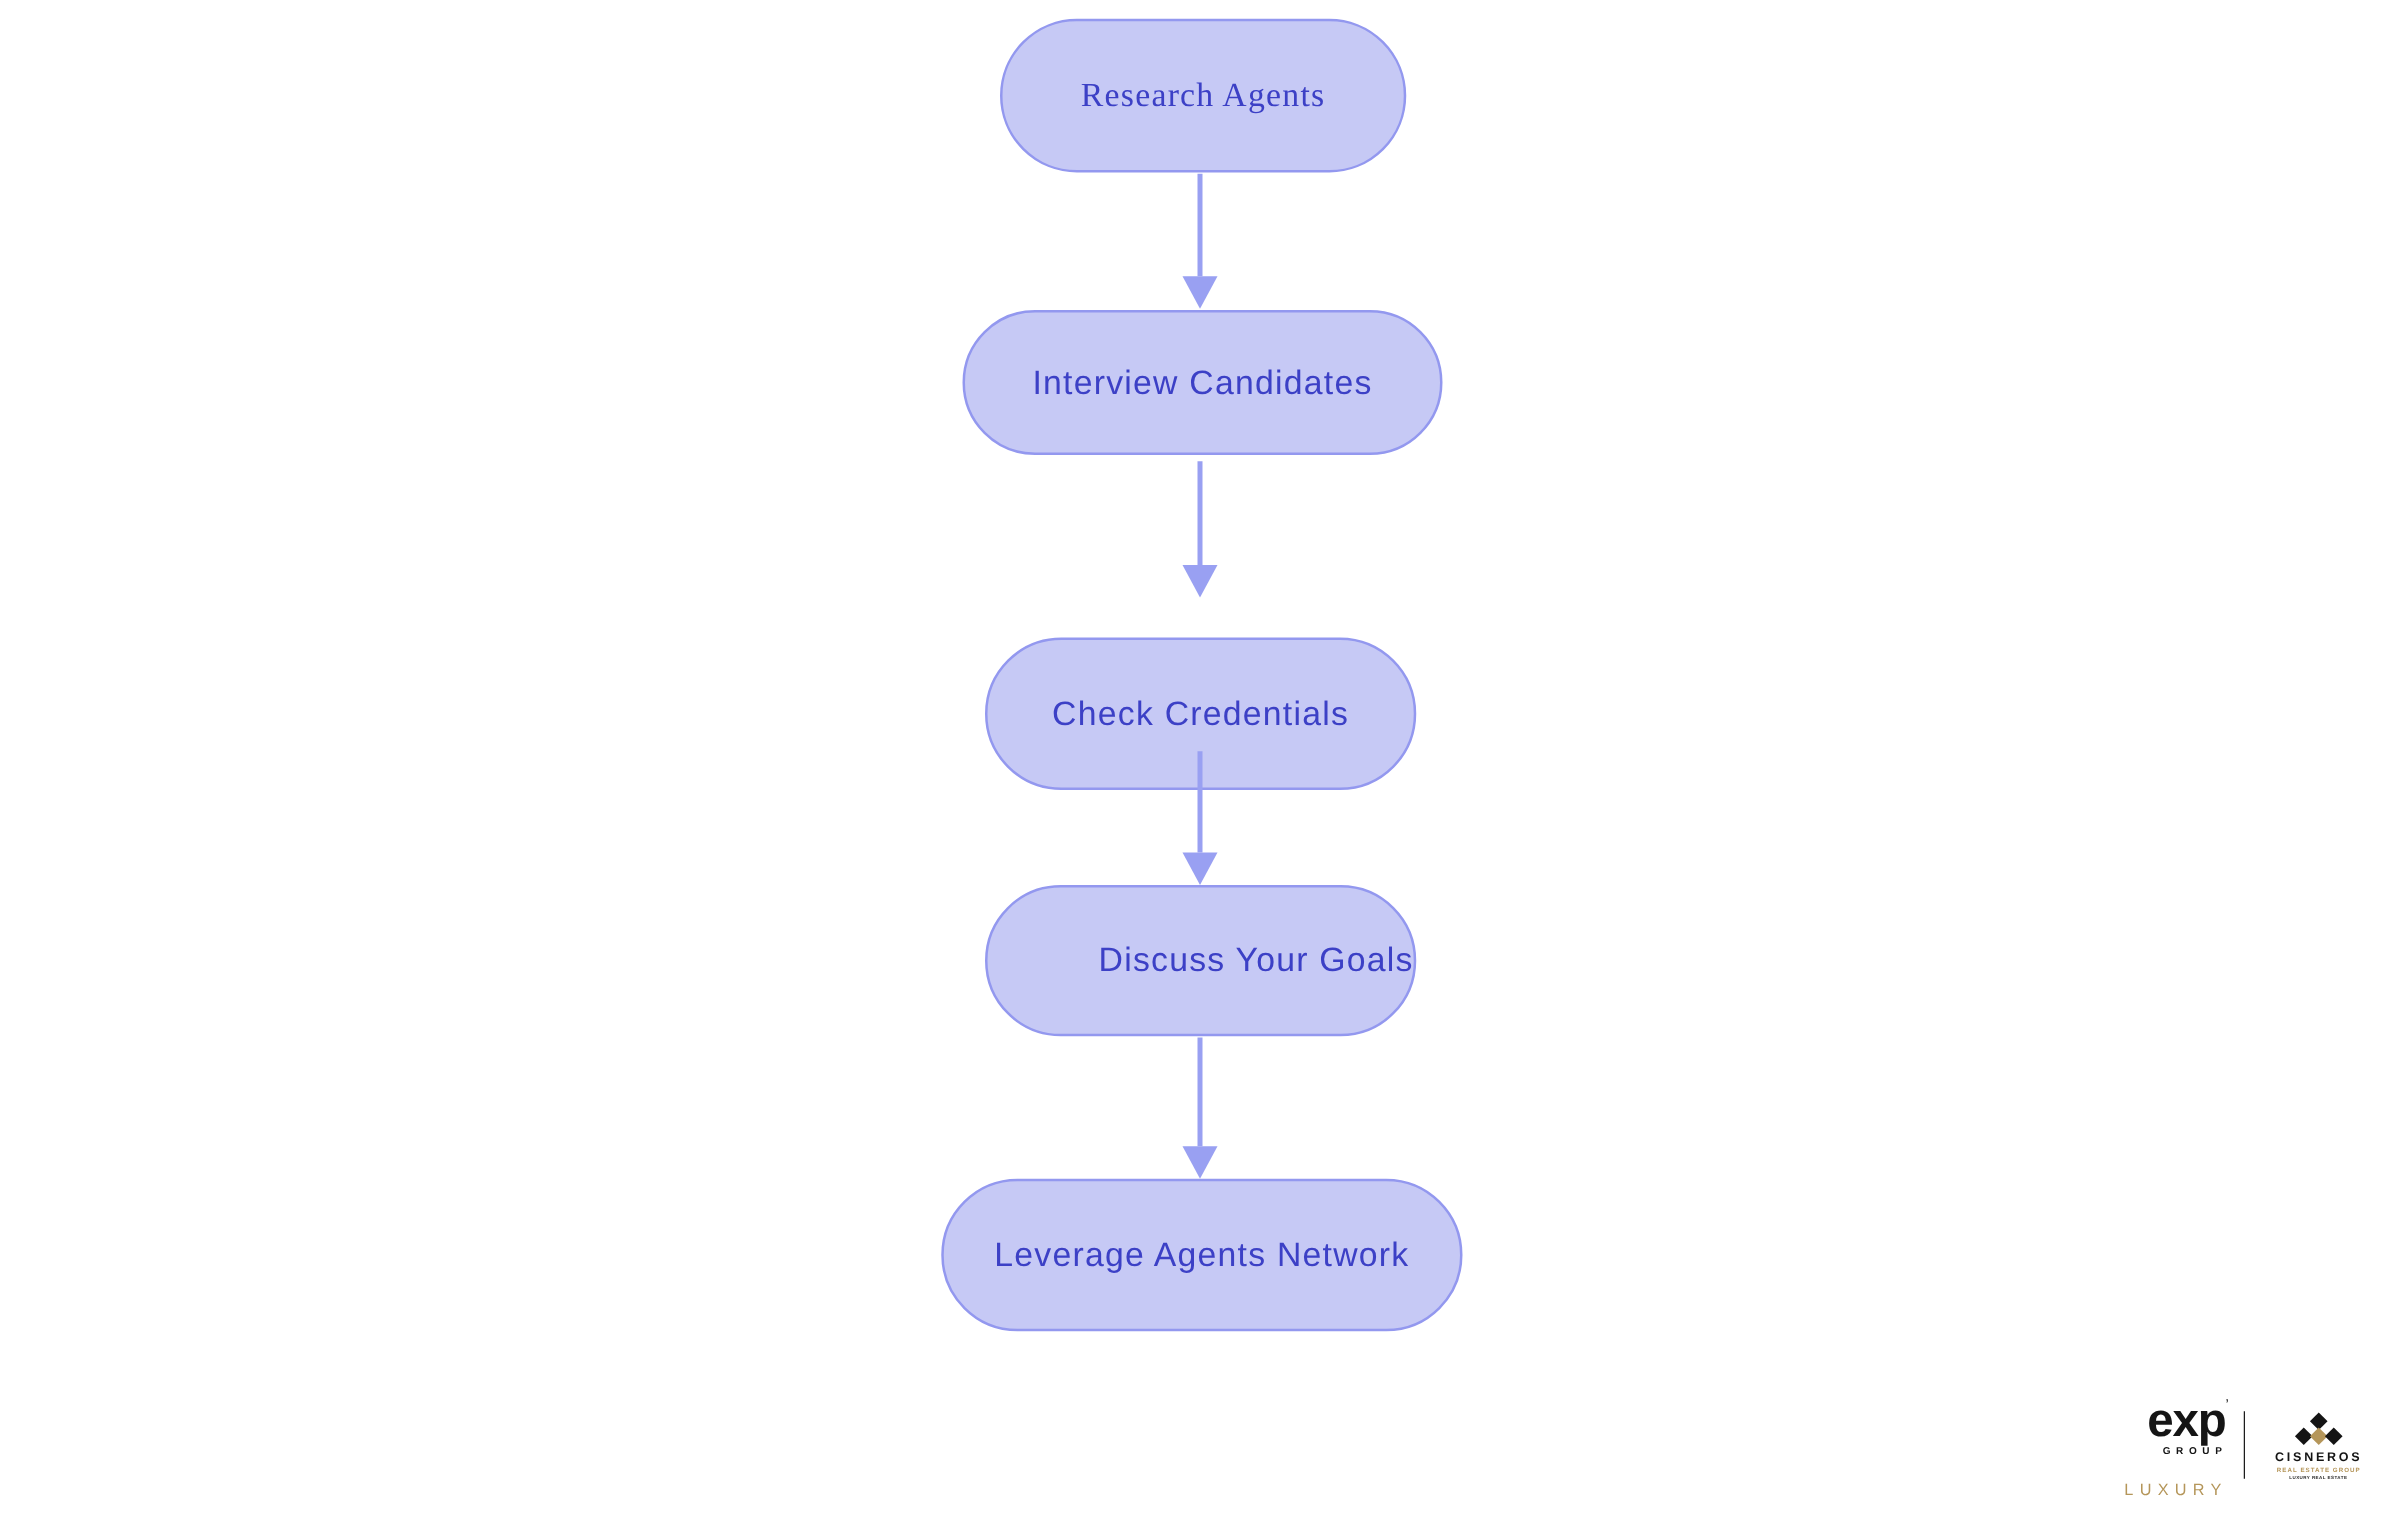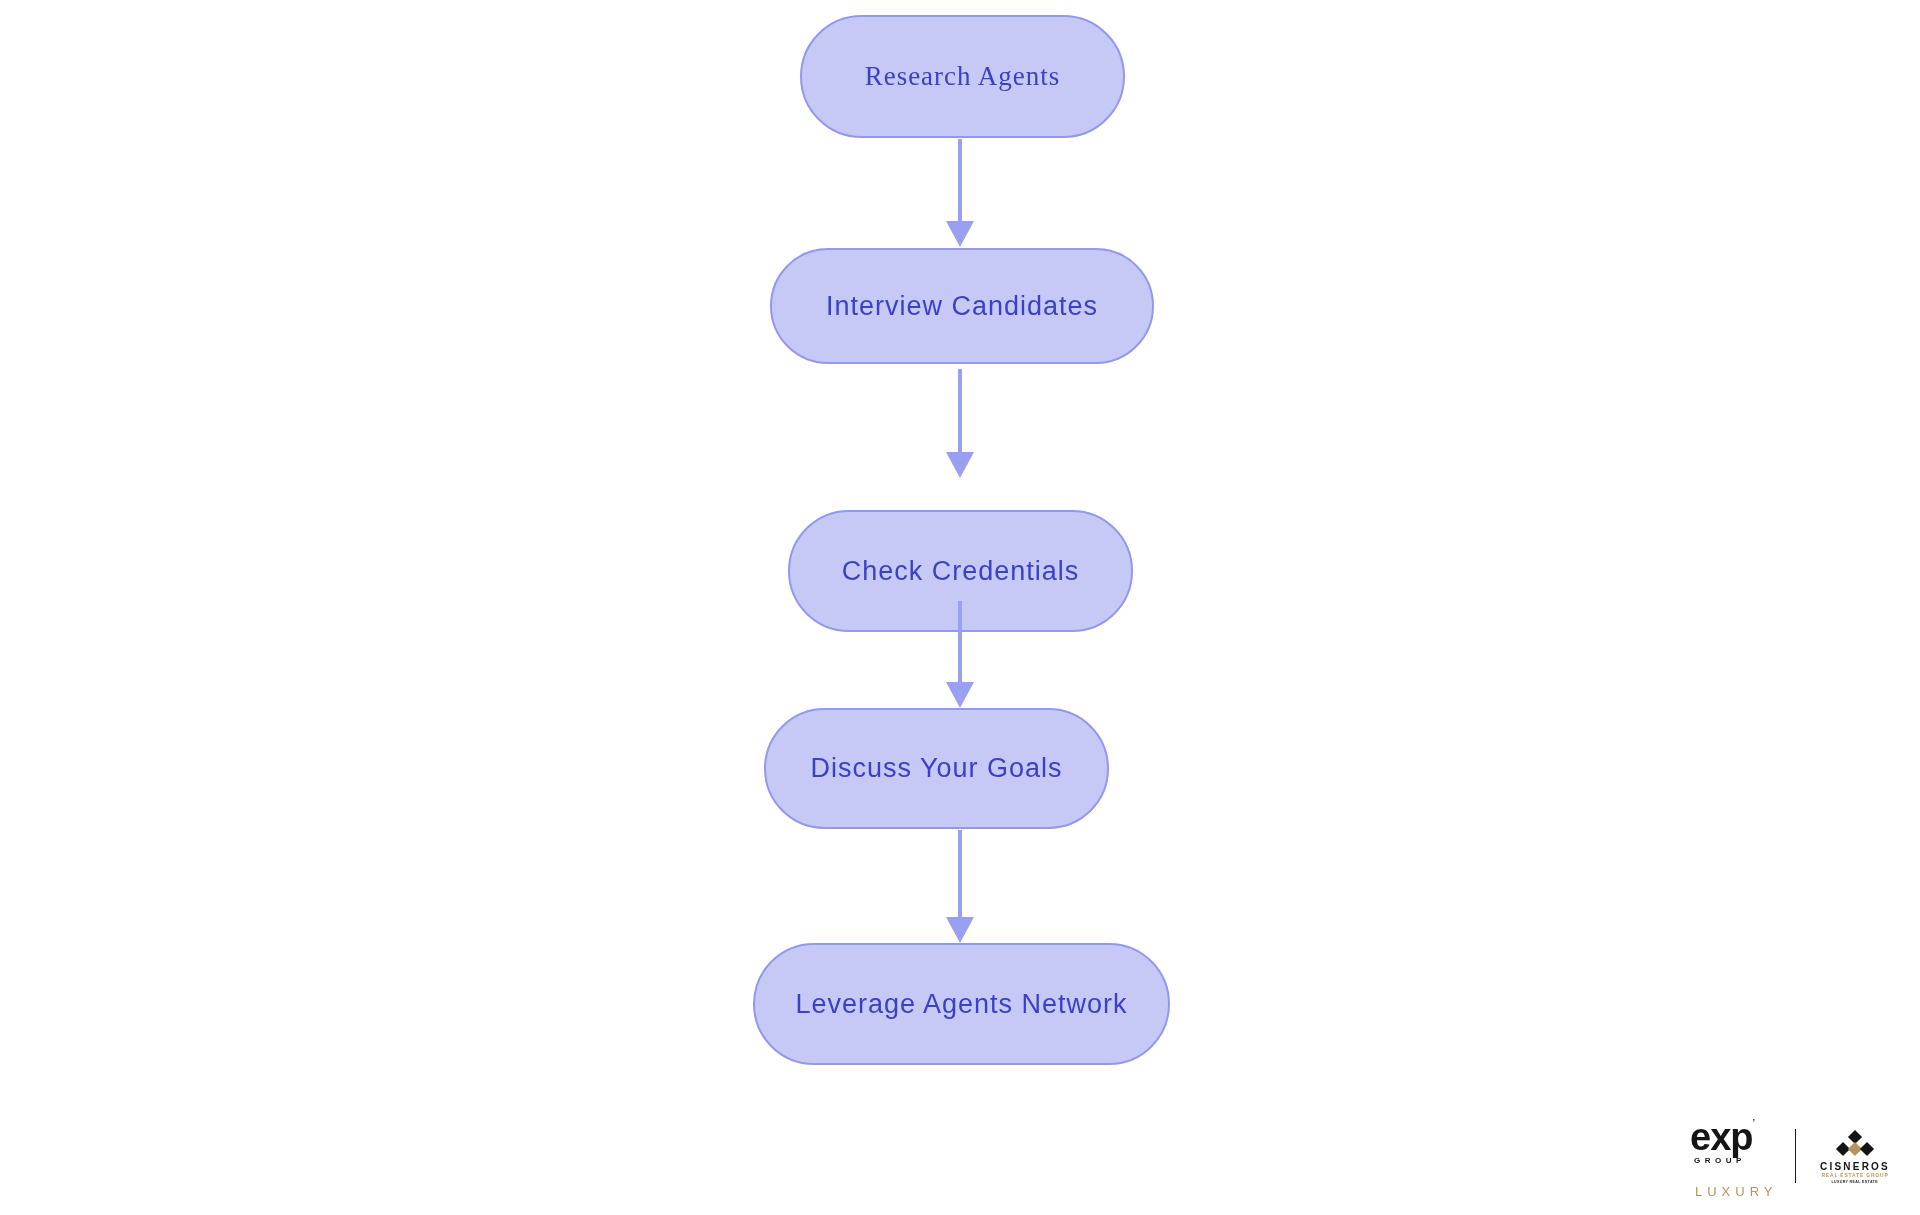--- a/index.html
+++ b/index.html
@@ -29,21 +29,21 @@
   }
   .node .node-label {
     color: #3c40c6;
     font-size: 27px;
     letter-spacing: 1px;
     white-space: nowrap;
   }
   .n1 { left: 800px; top: 15px;  width: 325px; height: 123px; font-family: Liberation Serif, serif; }
   .n2 { left: 770px; top: 248px; width: 384px; height: 116px; }
   .n3 { left: 788px; top: 478px; width: 345px; height: 122px; margin-top: 32px; }
-  .n4 { left: 764px; top: 708px; width: 345px; height: 121px; }
+  .n4 { left: 788px; top: 708px; width: 345px; height: 121px; justify-content: flex-end; }
   .n5 { left: 753px; top: 943px; width: 417px; height: 122px; }
 
   
   .arrow {
     position: absolute;
     left: 946px;
     width: 28px;
     display: flex;
     flex-direction: column;
     align-items: center;
@@ -70,21 +70,21 @@
     position: absolute;
     left: 1690px;
     top: 1120px;
     width: 215px;
     height: 80px;
     display: flex;
     align-items: center;
   }
   .exp {
     width: 92px;
-    text-align: left;
+    text-align: right;
     color: #151515;
   }
   .exp-word {
     font-size: 38px;
     font-weight: 700;
     line-height: 0.85;
     letter-spacing: -1px;
     color: #151515;
     position: relative;
   }

